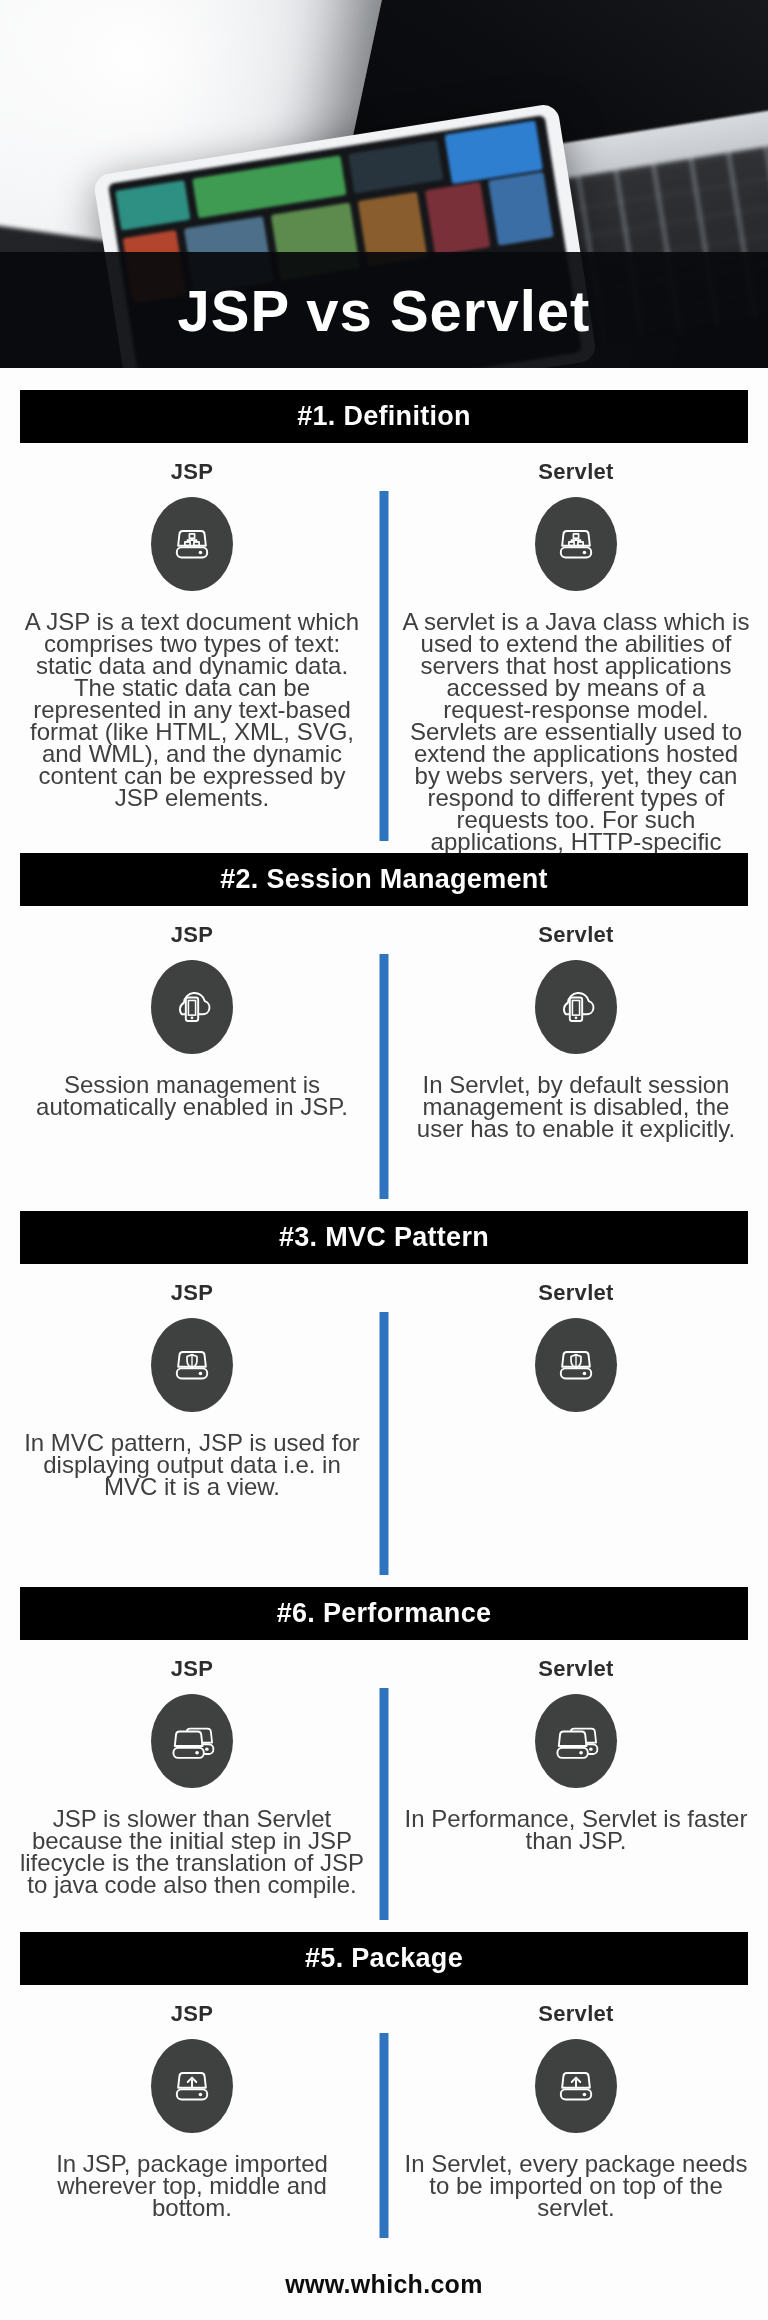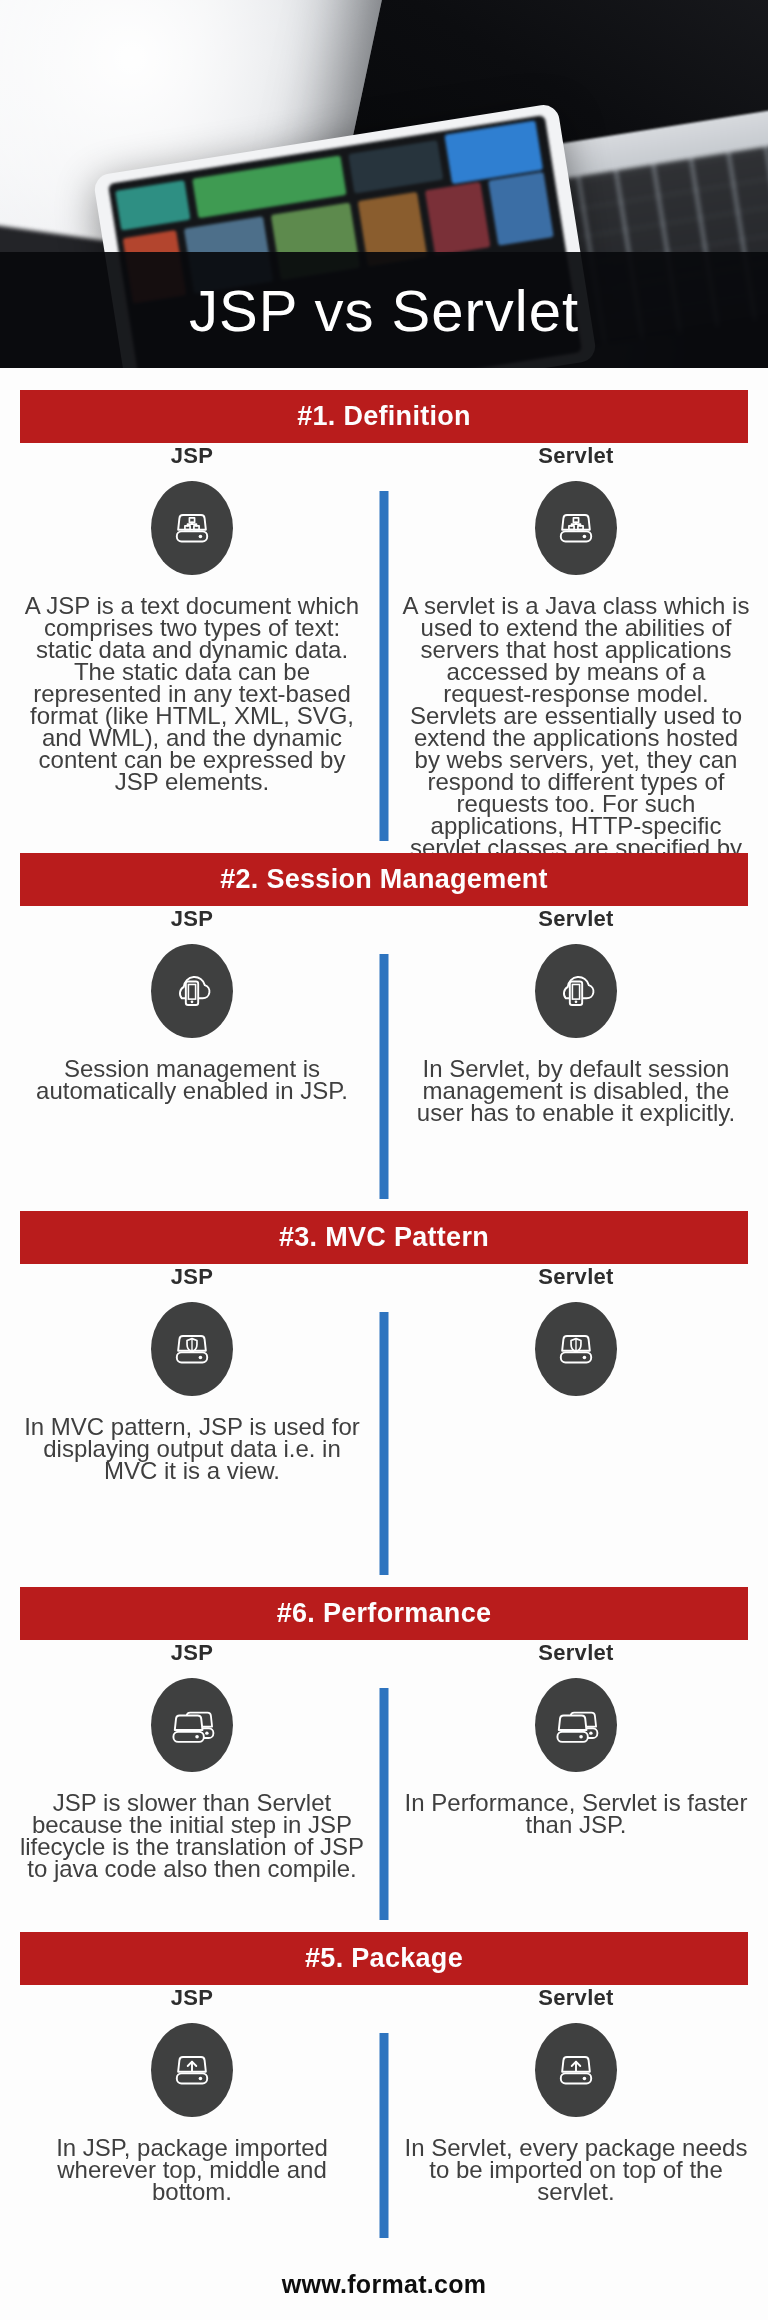--- a/index.html
+++ b/index.html
@@ -58,44 +58,44 @@
   .tile.t6{left:68px;top:56px;width:80px;height:66px;background:#4d6f8a;}
   .tile.t7{left:156px;top:56px;width:80px;height:66px;background:#5d8a4d;}
   .tile.t8{left:244px;top:56px;width:60px;height:66px;background:#8a5d2e;}
   .tile.t9{left:312px;top:56px;width:56px;height:66px;background:#7a3038;}
   .tile.t10{left:376px;top:56px;width:56px;height:66px;background:#3b6ea5;}
   .hero-banner{
     position:absolute;left:0;top:252px;width:768px;height:116px;
     background:rgba(9,10,13,.93);display:flex;align-items:center;justify-content:center;
   }
   .hero-title{
-    margin:0;color:#ffffff;font-size:58px;font-weight:400;letter-spacing:1px;
+    margin:0;color:#ffffff;font-size:58px;font-weight:700;letter-spacing:1px;
   }
 
   
   main{display:block;padding-top:22px;}
   .section{position:relative;}
   .bar{
-    margin:0 20px;height:53px;background:#b91c1c;
+    margin:0 20px;height:53px;background:#000000;
     display:flex;align-items:center;justify-content:center;
   }
   .bar-title{margin:0;color:#fdfdfe;font-size:27px;font-weight:700;letter-spacing:.3px;}
   .content{position:relative;display:flex;}
   .section:nth-child(1) .content{height:410px;}
   .section:nth-child(2) .content{height:305px;}
   .section:nth-child(3) .content{height:323px;}
   .section:nth-child(4) .content{height:292px;}
   .section:nth-child(5) .content{height:265px;}
   .divider{
     position:absolute;left:50%;transform:translateX(-50%);
     top:48px;bottom:12px;width:9px;background:#2e74bf;
   }
   .col{
     width:384px;box-sizing:border-box;display:flex;flex-direction:column;
-    align-items:center;
+    align-items:center;padding-top:16px;
   }
   .col-title{margin:0;color:#2d2d2d;font-size:22px;font-weight:700;letter-spacing:.3px;}
   .badge{
     width:82px;height:94px;border-radius:50%;background:#3f4040;
     margin-top:12px;display:flex;align-items:center;justify-content:center;flex:none;
   }
   .badge svg{width:54px;height:54px;}
   .desc{
     margin:20px 0 0;max-width:350px;color:#3f3f3f;font-size:24px;line-height:22px;
     text-align:center;
@@ -317,16 +317,16 @@
                 <use href="#sym-upload-drive-icon"></use>
               </svg>
         </div>
         <p class="desc servlet">In Servlet, every package needs to be imported on top of the servlet.</p>
       </div>
     </div>
   </section>
 </main>
 
   <footer class="footer">
-    <div class="site-url">www.format.com</div>
+    <div class="site-url">www.which.com</div>
   </footer>
 
 </div>
 
 </body></html>

